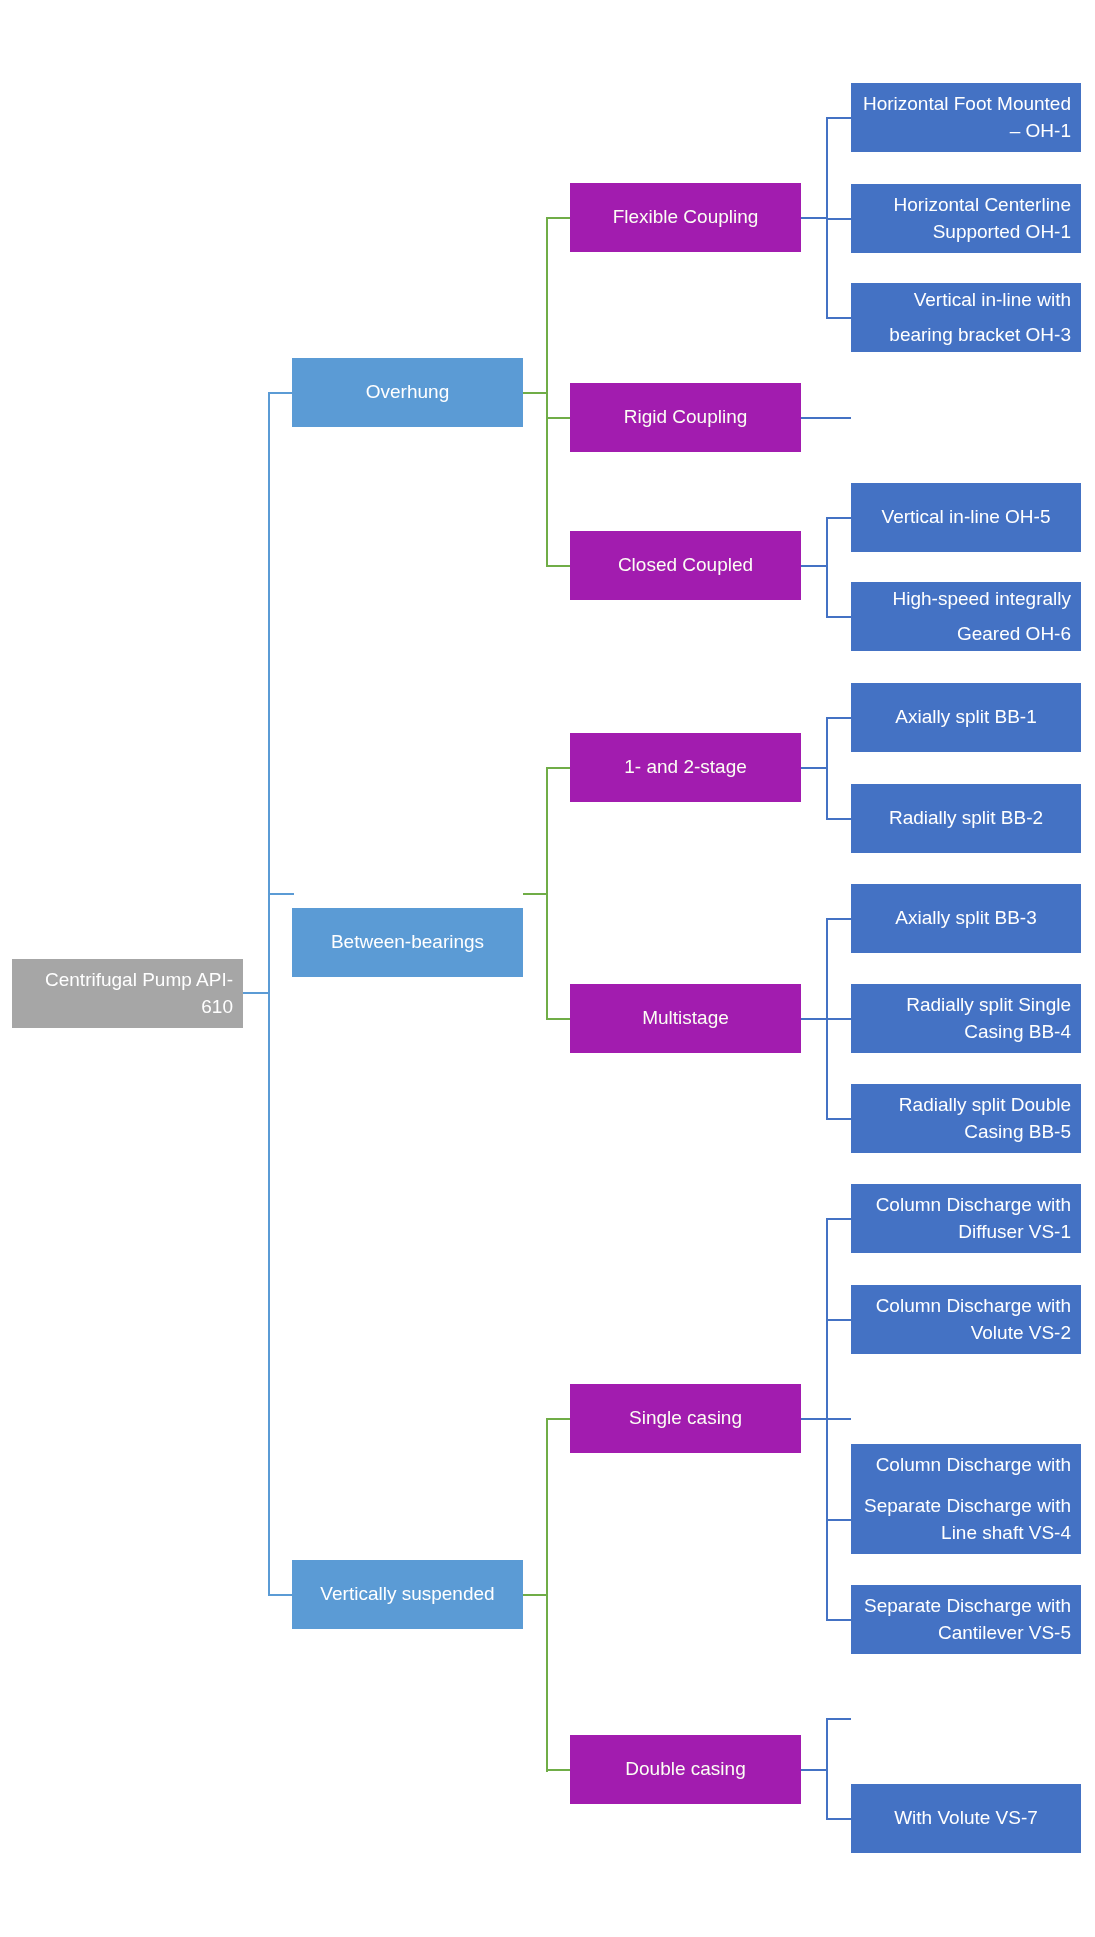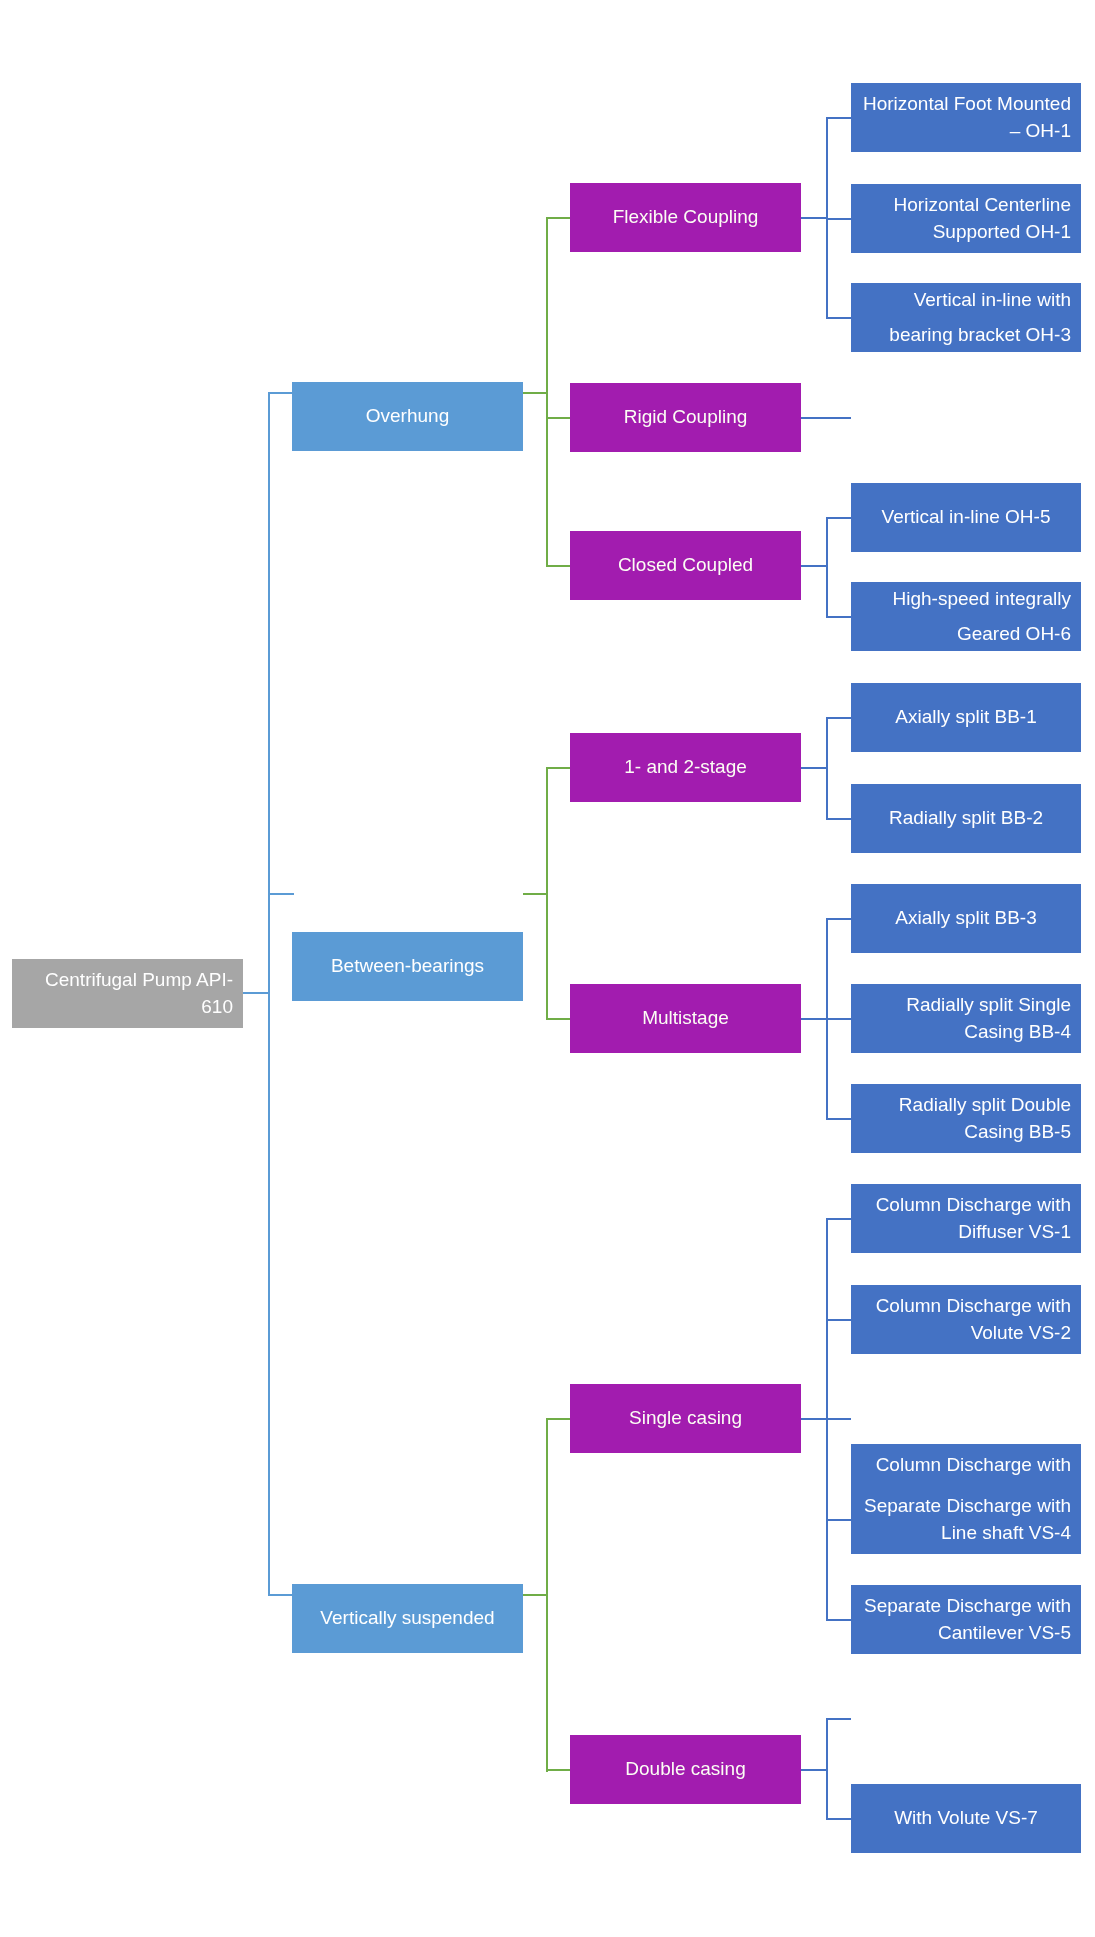--- a/index.html
+++ b/index.html
@@ -17,21 +17,21 @@
     align-items:center;
     justify-content:center;
     text-align:right;
     box-sizing:border-box;
     padding:3px 10px;
     font-size:19px;
     line-height:1.38;
     color:#ffffff;
   }
   .root{  left:12px;  width:231px; height:69px; background:#a6a6a6; }
-  .branch{left:292px; width:231px; height:69px; background:#5b9bd5;margin-top:24px; }
+  .branch{left:292px; width:231px; height:69px; background:#5b9bd5; }
   .group{ left:570px; width:231px; height:69px; background:#a21caf; color:#fcfef4; }
   .leaf{  left:851px; width:230px; height:69px; background:#4472c4; }
   .spread{ line-height:1.8; }
   .line{ position:absolute; }
   .h{ height:2px; }
   .v{ width:2px; }
   .lb{ background:#5b9bd5; }
   .gr{ background:#70ad47; }
   .db{ background:#4472c4; }
 </style>

